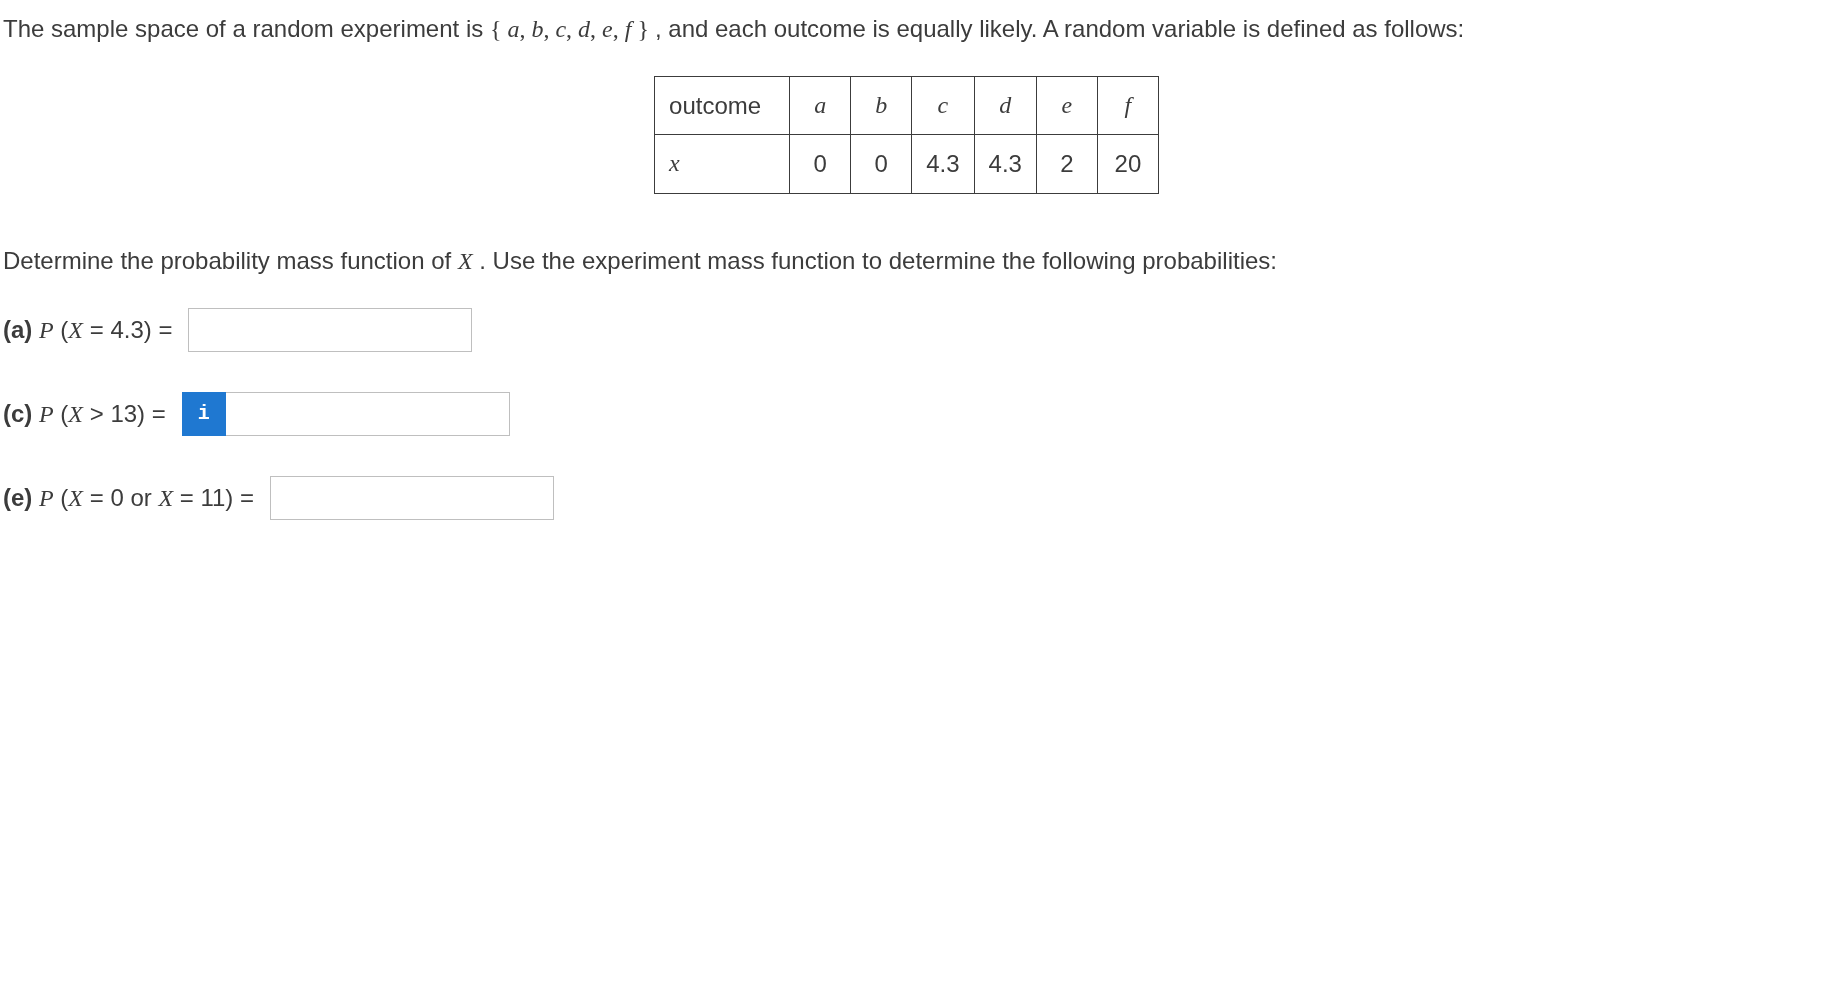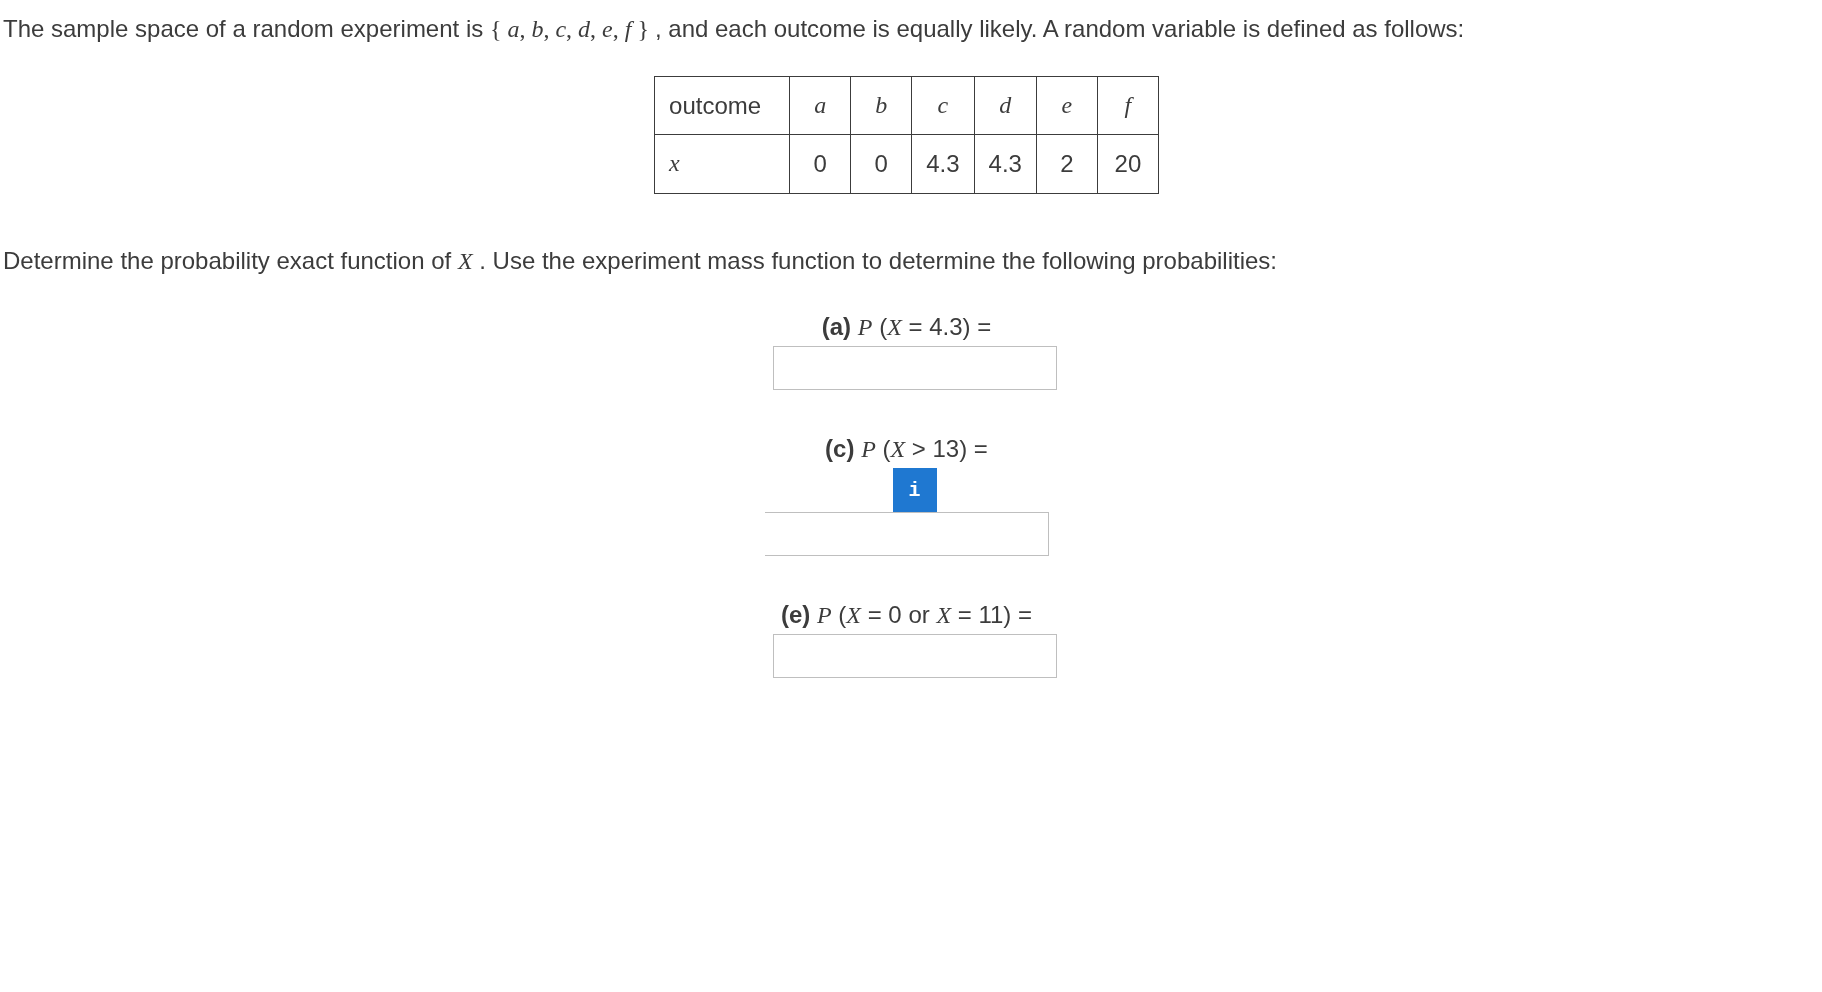--- a/index.html
+++ b/index.html
@@ -52,21 +52,20 @@
     font-family: "Georgia","Times New Roman",serif;
     text-align: left;
     padding: 10px 28px 10px 14px;
   }
 
   
   .qrow {
     display: flex;
     align-items: center;
     margin-top: 40px;
-    flex-direction: column;
   }
   .qrow .label {
     white-space: nowrap;
   }
   .qrow .label b { font-weight: 700; }
   .qrow .label .P { font-style: italic; font-family: "Georgia","Times New Roman",serif; }
   .qrow .label .X { font-style: italic; font-family: "Georgia","Times New Roman",serif; }
 
   input.ans {
     height: 44px;
@@ -132,21 +131,21 @@
         <td>4.3</td>
         <td>4.3</td>
         <td>2</td>
         <td>20</td>
       </tr>
     </tbody>
       </table>
   </div>
 
   <div class="prose">
-    <span>Determine the probability exact function of </span>
+    <span>Determine the probability mass function of </span>
     <span class="math-ital">X</span>
     <span> . Use the experiment mass function to determine the following probabilities:</span>
   </div>
 
   <div class="qrow first-q">
     <span class="label">
       <b>(a)</b>
       <span class="P">P</span> (<span class="X">X</span> = 4.3) =
     </span>
     <input class="ans" value="" style="">

